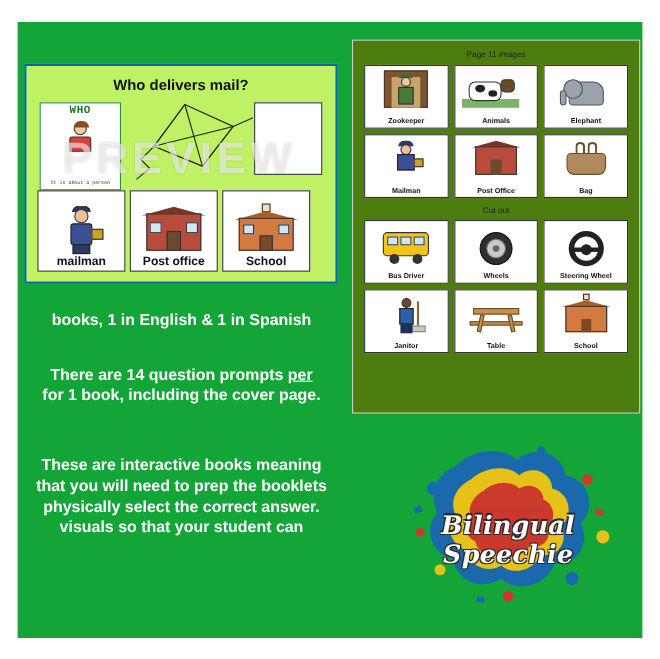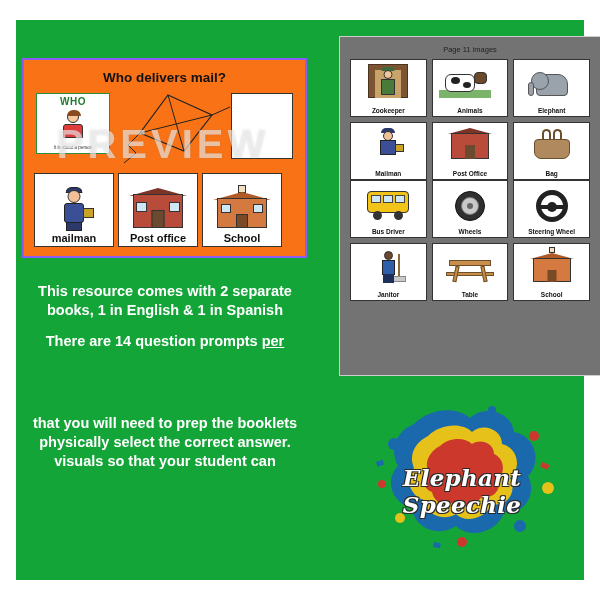--- a/index.html
+++ b/index.html
@@ -19,46 +19,47 @@
     left: 16px; top: 20px;
     width: 568px; height: 560px;
     background: #13a538;
   }
 
   
   .book-card {
     position: absolute;
     left: 22px; top: 58px;
     width: 285px; height: 200px;
-    background: #f97316;
-    border: 2px solid #8b5cf6;
+    background: #bef264;
+    border: 2px solid #0369a1;
     padding: 6px 8px;
   }
   .book-title {
     text-align: center;
     font-size: 13.5px;
     font-weight: bold;
     color: #111;
     margin-top: 4px;
     margin-bottom: 2px;
     font-family: "Liberation Sans", sans-serif;
   }
   .book-body {
     position: relative;
     width: 100%;
     height: 160px;
   }
   .who-box {
     position: absolute;
     left: 4px; top: 6px;
-    width: 74px; height: 61px;
+    width: 74px; height: 80px;
     border: 1.5px solid #2a8f3c;
     background: #ffffff;
     text-align: center;
     overflow: hidden;
+    font-family: Liberation Mono, monospace;
   }
   .who-word {
     font-size: 10px;
     font-weight: bold;
     color: #1f7a2e;
     margin-top: 2px;
     letter-spacing: .5px;
   }
   .who-sub {
     font-size: 4.5px;
@@ -168,24 +169,23 @@
     pointer-events: none;
     z-index: 5;
     font-family: "Liberation Sans", sans-serif;
   }
 
   
   .cut-card {
     position: absolute;
     left: 320px; top: 36px;
     width: 262px; height: 340px;
-    background: #737373;
+    background: #4d7c0f;
     border: 1px solid #cccccc;
     padding: 8px 10px;
-    margin-left: 19px;
   }
   .sheet-heading {
     text-align: center;
     font-size: 7.5px;
     color: #222;
     margin-bottom: 5px;
   }
   .cut-out-label {
     text-align: center;
     font-size: 7.5px;
@@ -441,20 +441,21 @@
       <div class="tile">
         <div class="tart">
           <div class="bag-h1"></div>
             <div class="bag-h2"></div>
             <div class="bag-body"></div>
         </div>
         <div class="tcap">Bag</div>
       </div>
     </div>
 
+    <div class="cut-out-label">Cut out</div>
 
     <div class="grid3">
       <div class="tile">
         <div class="tart">
           <div class="bus-body"></div>
             <div class="bus-win1"></div>
             <div class="bus-win2"></div>
           <div class="bus-win3"></div>
             <div class="bus-w1"></div>
             <div class="bus-w2"></div>
@@ -502,31 +503,32 @@
             <div class="sch-roof"></div>
             <div class="sch-base"></div>
             <div class="sch-door"></div>
         </div>
         <div class="tcap">School</div>
       </div>
     </div>
   </div>
 
   <div class="copy p1">
-    <div>This resource comes with 2 separate</div>
     <div>books, 1 in English &amp; 1 in Spanish</div>
   </div>
 
   <div class="copy p2">
     <div>
       <span>There are </span><span>14</span><span> question prompts </span><u>per</u>
     </div>
+    <div>for 1 book, including the cover page.</div>
   </div>
 
   <div class="copy p3">
+    <div>These are interactive books meaning</div>
     <div>that you will need to prep the booklets</div>
     <div>physically select the correct answer.</div>
     <div>visuals so that your student can</div>
   </div>
 
   <div class="logo-wrap">
     <svg class="splat" width="220" height="170" viewBox="0 0 220 170">
       <g opacity="0.95">
         <path d="M62,32 C78,16 104,14 118,26 C132,12 160,20 162,40 C184,44 190,70 176,84 C186,104 170,124 152,120 C146,140 118,148 104,134 C86,146 62,136 60,116 C40,112 32,88 46,74 C36,56 46,38 62,32 Z" fill="#1b66b3"></path>
         <path d="M76,44 C88,32 110,30 120,40 C132,30 150,38 150,52 C166,56 170,76 158,86 C166,100 154,116 140,112 C134,126 114,132 104,122 C90,130 74,122 72,108 C58,104 52,86 62,76 C56,62 64,50 76,44 Z" fill="#f2c318"></path>
@@ -537,16 +539,16 @@
         <circle cx="48" cy="126" r="5" fill="#f2c318"></circle>
         <circle cx="168" cy="134" r="6" fill="#1b66b3"></circle>
         <circle cx="110" cy="150" r="5" fill="#d6342c"></circle>
         <circle cx="30" cy="92" r="4" fill="#d6342c"></circle>
         <circle cx="140" cy="18" r="4" fill="#1b66b3"></circle>
         <rect x="24" y="70" width="7" height="5" fill="#1b66b3" transform="rotate(-18 24 70)"></rect>
         <rect x="190" y="70" width="8" height="5" fill="#d6342c" transform="rotate(22 190 70)"></rect>
         <rect x="82" y="150" width="7" height="5" fill="#1b66b3" transform="rotate(12 82 150)"></rect>
       </g>
     </svg>
-    <div class="logo-text">Elephant Speechie</div>
+    <div class="logo-text">Bilingual Speechie</div>
   </div>
 
 </div>
 
 </body></html>

